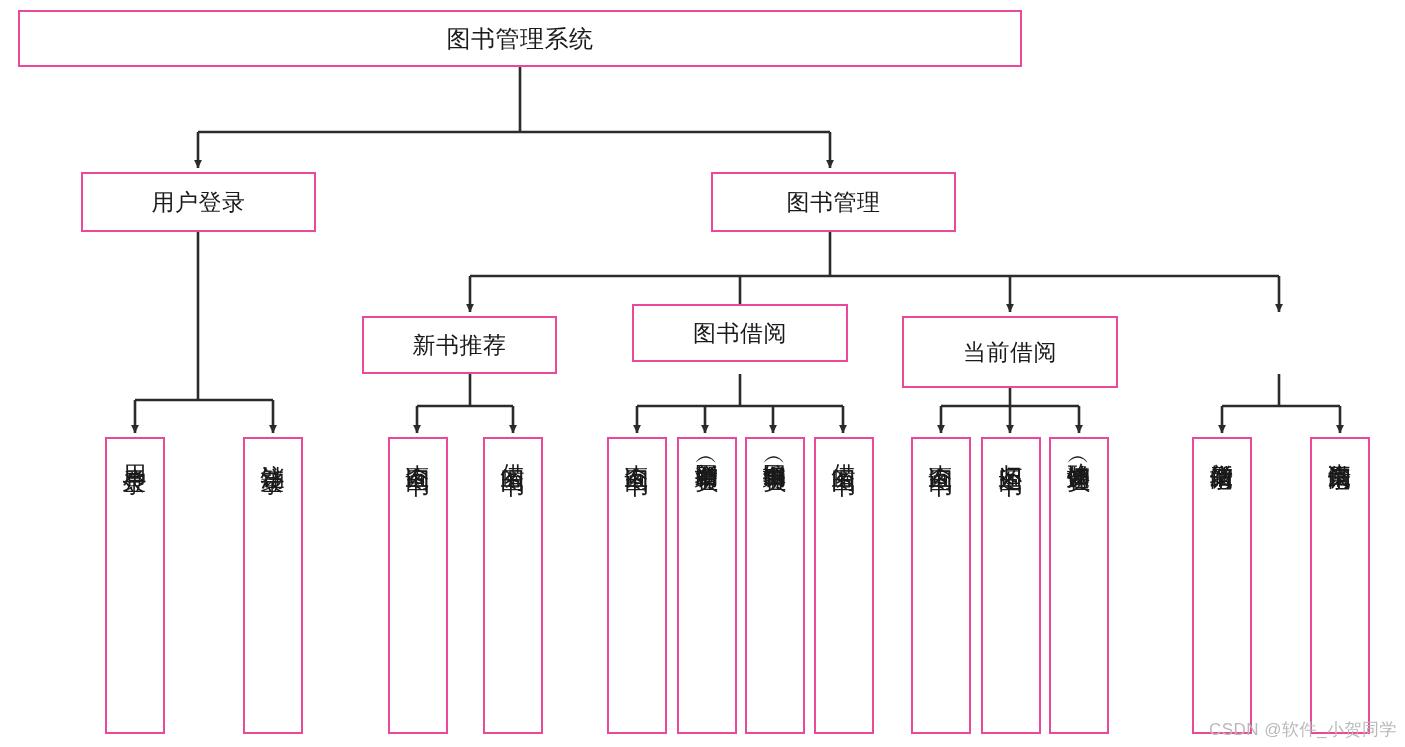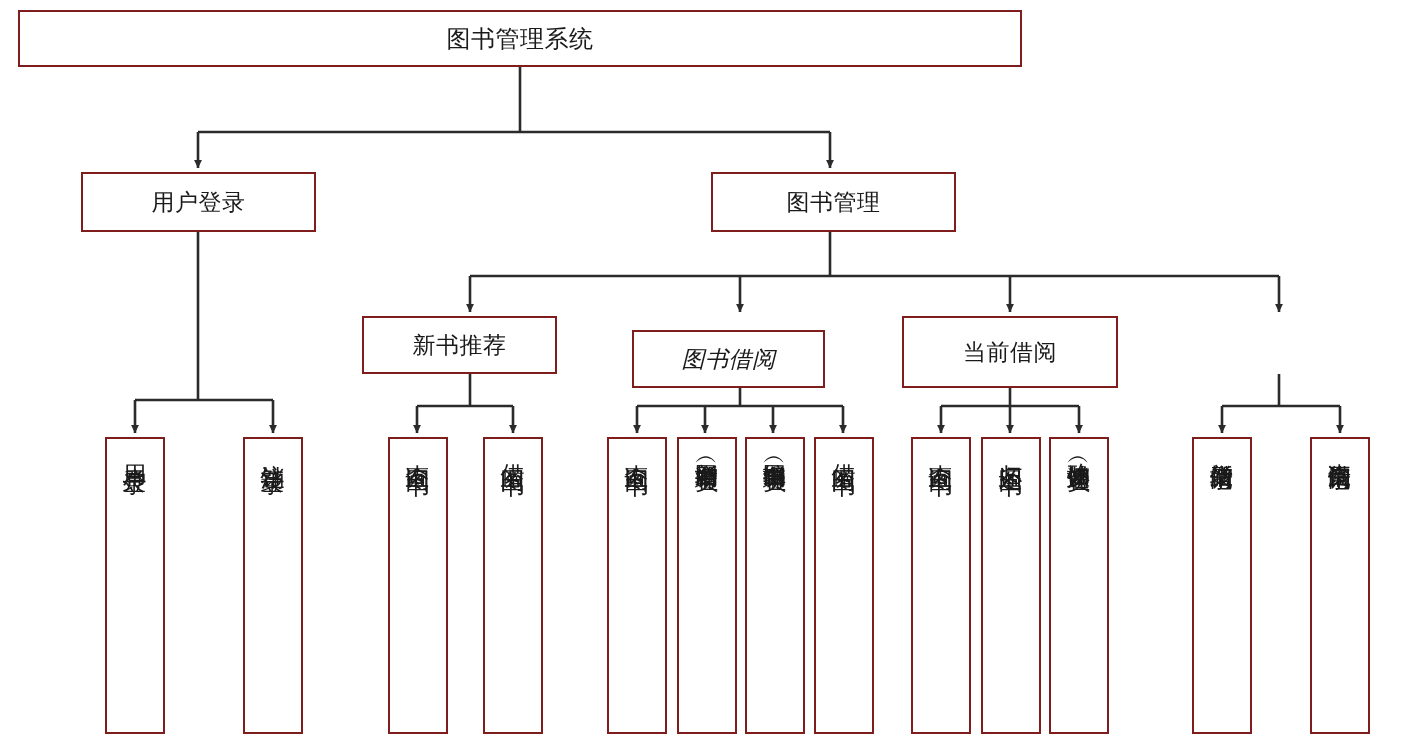--- a/index.html
+++ b/index.html
@@ -19,21 +19,21 @@
     position: absolute;
     left: 0;
     top: 0;
     width: 1405px;
     height: 747px;
     pointer-events: none;
   }
   .node {
     position: absolute;
     box-sizing: border-box;
-    border: 2px solid #7f1d1d;
+    border: 2px solid #ec4899;
     background: #ffffff;
     display: flex;
     align-items: center;
     justify-content: center;
     color: #1a1a1a;
     z-index: 2;
   }
   .node .label {
     display: block;
     text-align: center;
@@ -140,21 +140,21 @@
   </div>
 
   <div class="node h" style="left:711px; top:172px; width:245px; height:60px;">
     <span class="label">图书管理</span>
   </div>
 
   <div class="node h" style="left:362px; top:316px; width:195px; height:58px;">
     <span class="label">新书推荐</span>
   </div>
 
-  <div class="node h" style="left:632px; top:330px; width:193px; height:58px;font-style:italic;">
+  <div class="node h" style="left:632px; top:304px; width:216px; height:58px;">
     <span class="label">图书借阅</span>
   </div>
 
   <div class="node h" style="left:902px; top:316px; width:216px; height:72px;">
     <span class="label">当前借阅</span>
   </div>
 
 
   <div class="node v" style="left:105px; top:437px; width:60px; height:297px;">
     <span class="label">用户登录</span>
@@ -201,14 +201,15 @@
   </div>
 
   <div class="node v tall" style="left:1192px; top:437px; width:60px; height:297px;">
     <span class="label">新增借阅记录</span>
   </div>
 
   <div class="node v tall" style="left:1310px; top:437px; width:60px; height:297px;">
     <span class="label">查询借阅记录</span>
   </div>
 
+  <div id="watermark">CSDN @软件_小贺同学</div>
 
 </div>
 
 </body></html>

